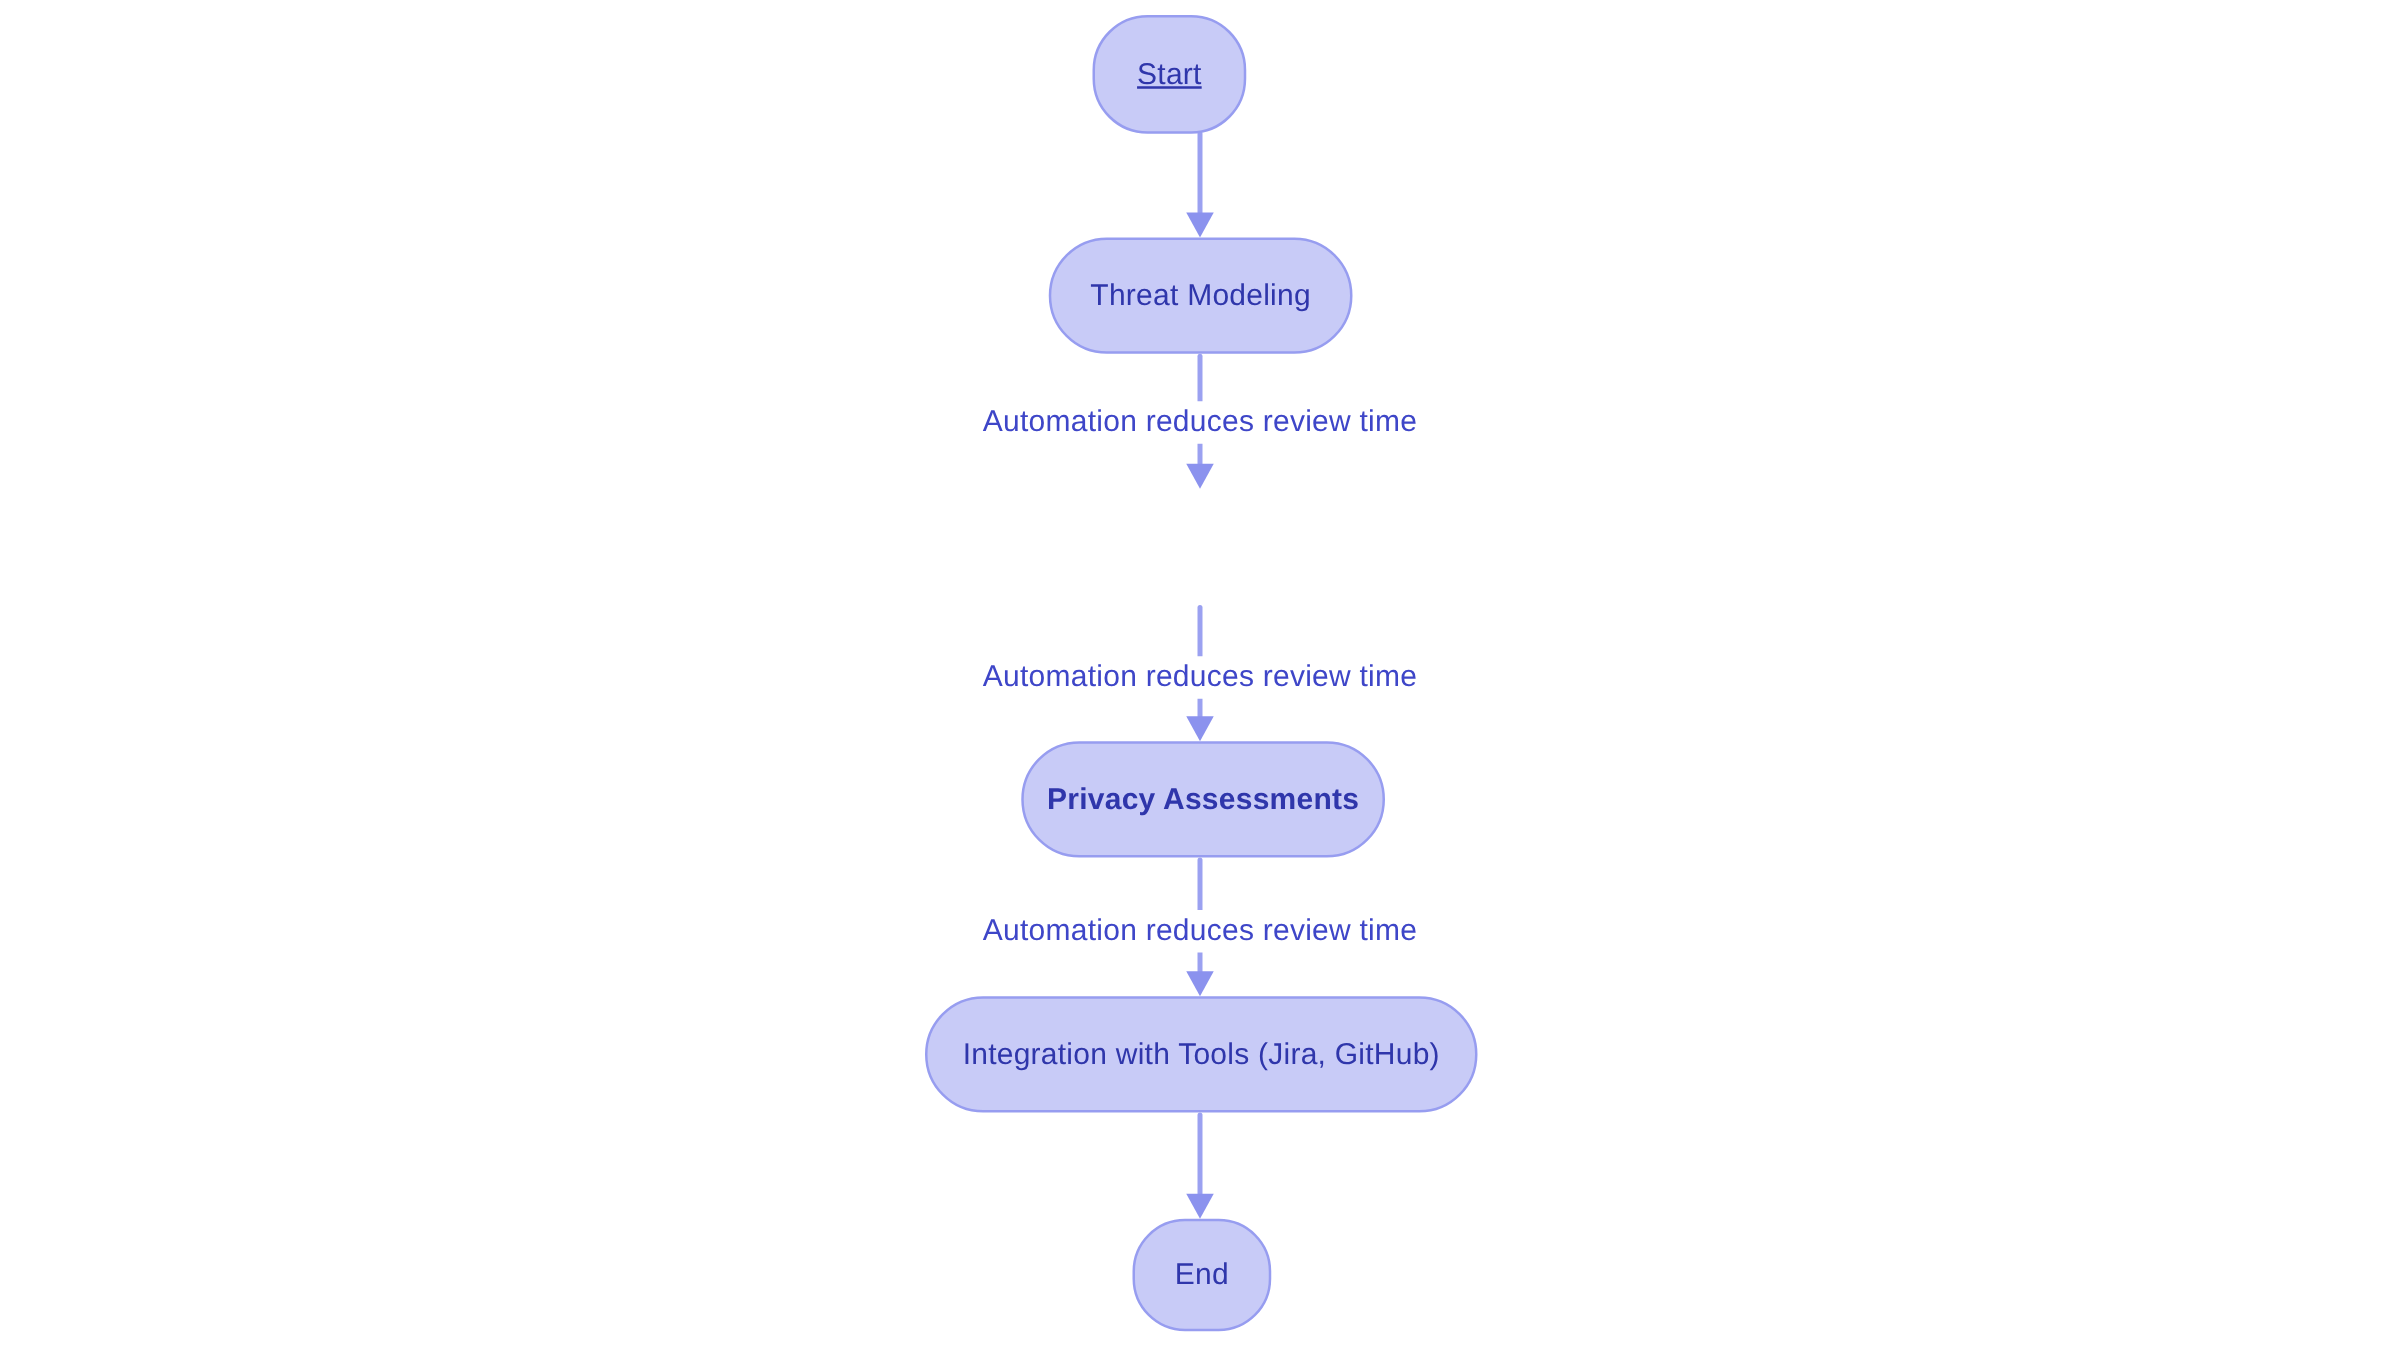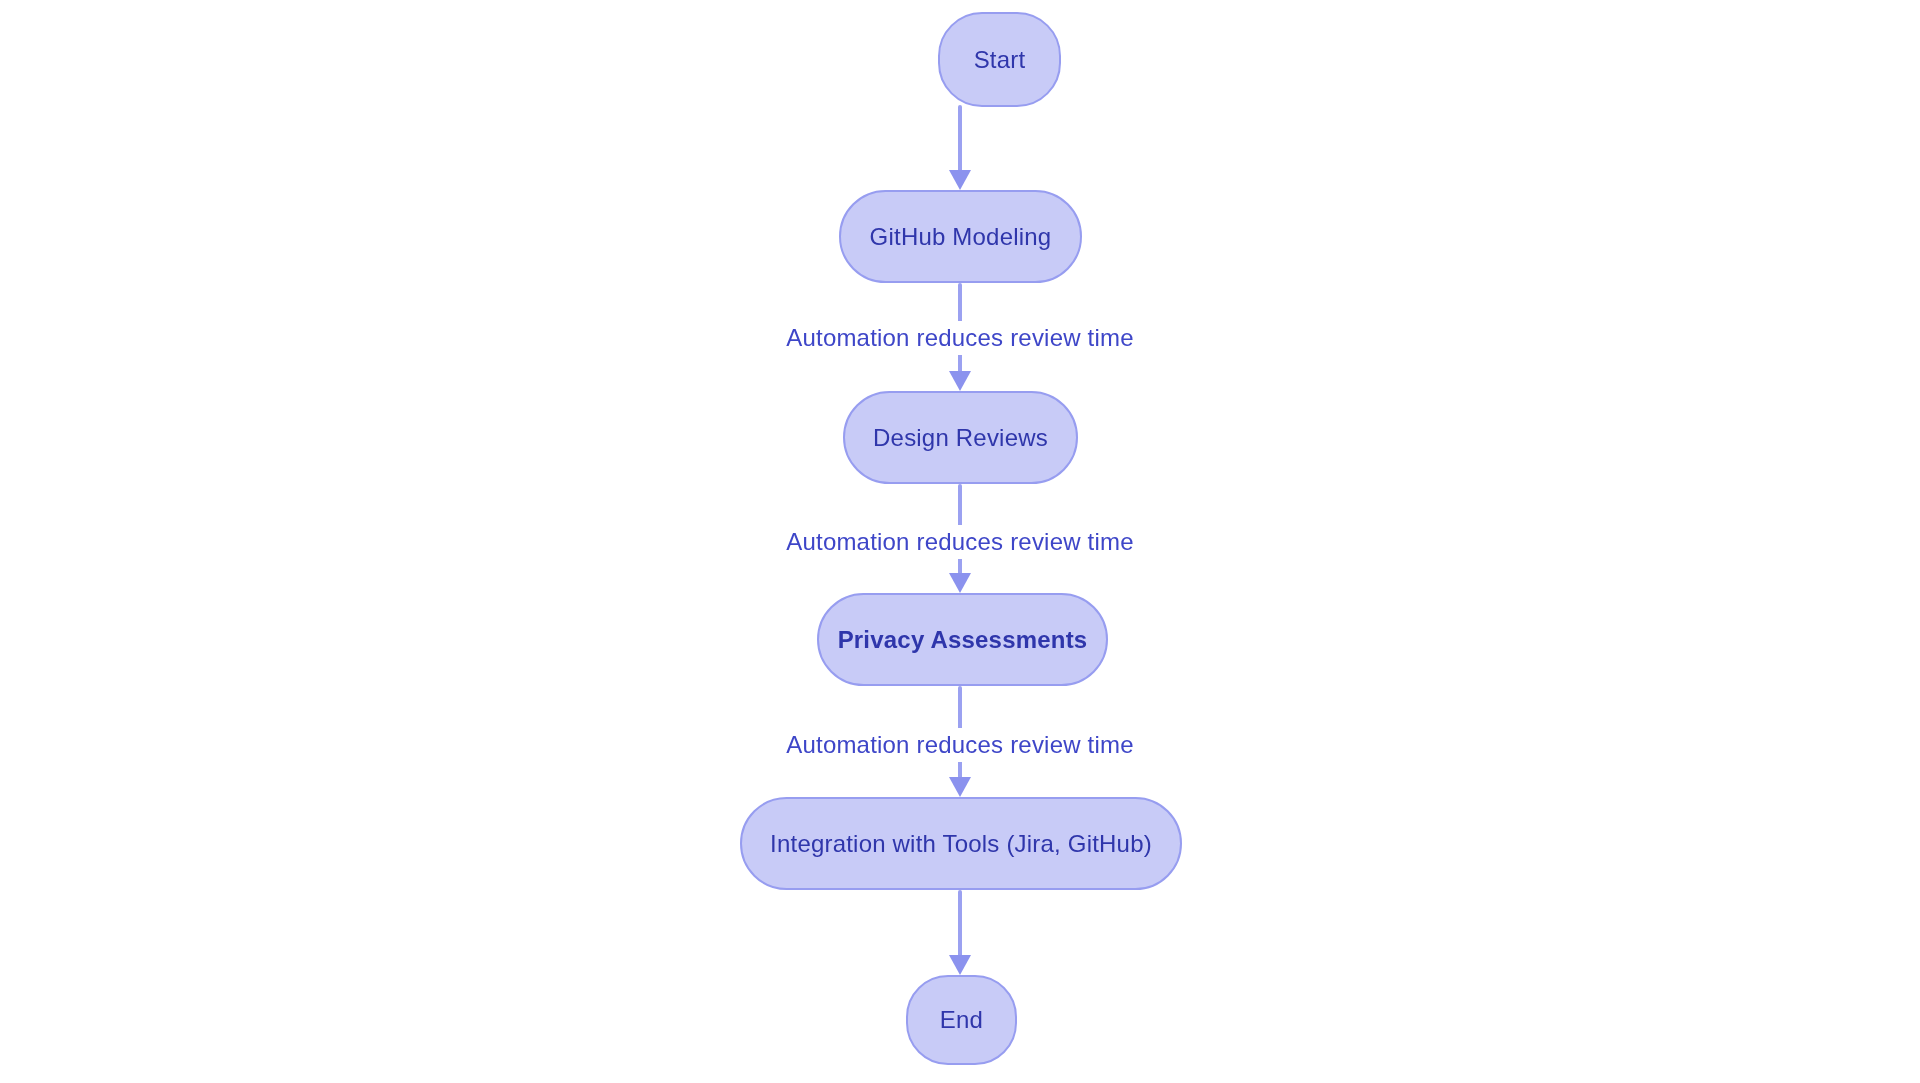--- a/index.html
+++ b/index.html
@@ -23,21 +23,21 @@
     border: 2px solid var(--node-border, #979df0);
     color: var(--node-text, #2f36ab);
     display: flex;
     align-items: center;
     justify-content: center;
     font-size: 24px;
     letter-spacing: 0.2px;
     white-space: nowrap;
     z-index: 3;
   }
-  .n-start       { left: 938px; top: 12px;  width: 123px; height: 95px; border-radius: 44px; }
+  .n-start       { left: 874px; top: 12px;  width: 123px; height: 95px; border-radius: 44px; text-decoration: underline; }
   .n-threat      { left: 839px; top: 190px; width: 243px; height: 93px; border-radius: 46.5px; }
   .n-design      { left: 843px; top: 391px; width: 235px; height: 93px; border-radius: 46.5px; }
   .n-privacy     { left: 817px; top: 593px; width: 291px; height: 93px; border-radius: 46.5px; font-weight: bold; }
   .n-integration { left: 740px; top: 797px; width: 442px; height: 93px; border-radius: 46.5px; }
   .n-end         { left: 906px; top: 975px; width: 111px; height: 90px; border-radius: 42px; align-items: center; }
 
   
   .edge-line {
     position: absolute;
     width: 4px;
@@ -82,26 +82,23 @@
 </head>
 <body>
 
 <div class="canvas">
 
   <div class="node n-start">
     <span>Start</span>
   </div>
 
   <div class="node n-threat">
-    <span>GitHub Modeling</span>
+    <span>Threat Modeling</span>
   </div>
 
-  <div class="node n-design">
-    <span>Design Reviews</span>
-  </div>
 
   <div class="node n-privacy">
     <span>Privacy Assessments</span>
   </div>
 
   <div class="node n-integration">
     <span>Integration with Tools (Jira, GitHub)</span>
   </div>
 
   <div class="node n-end">

